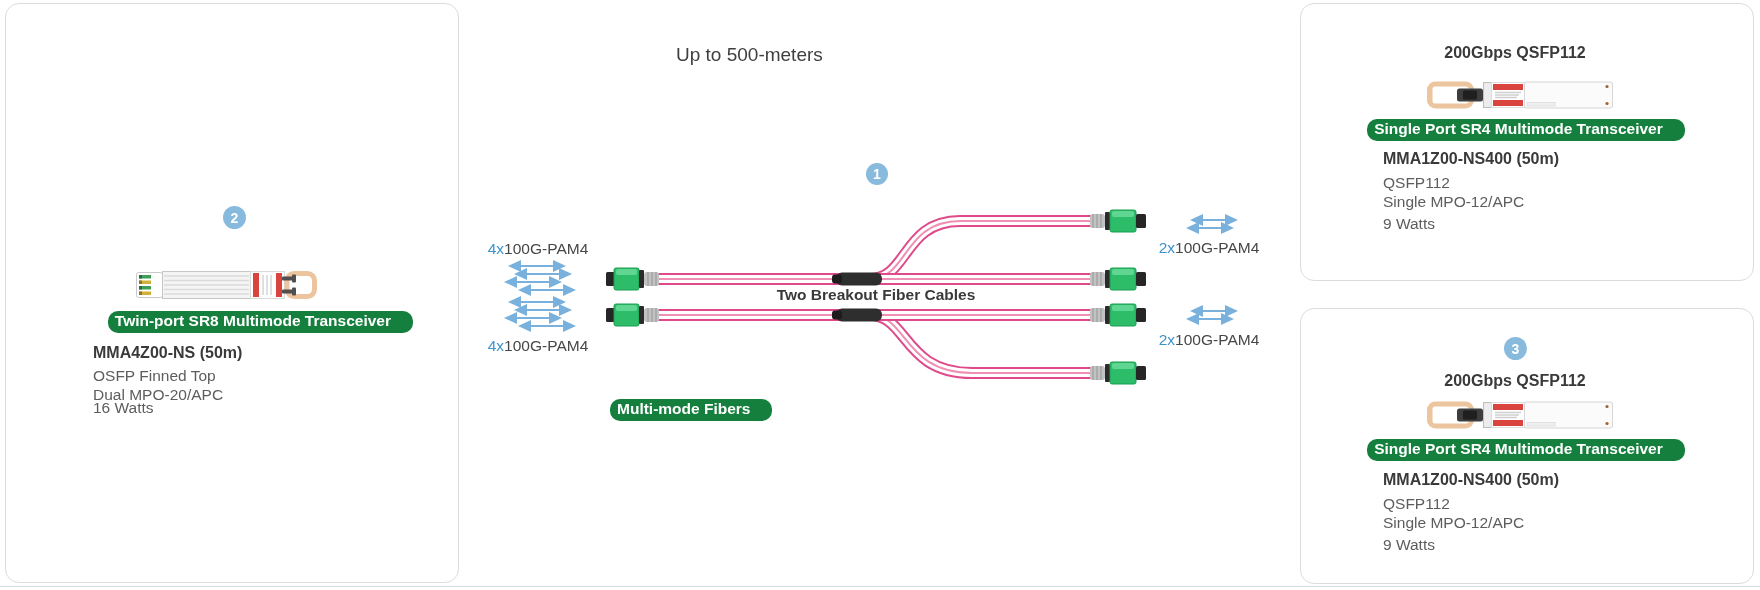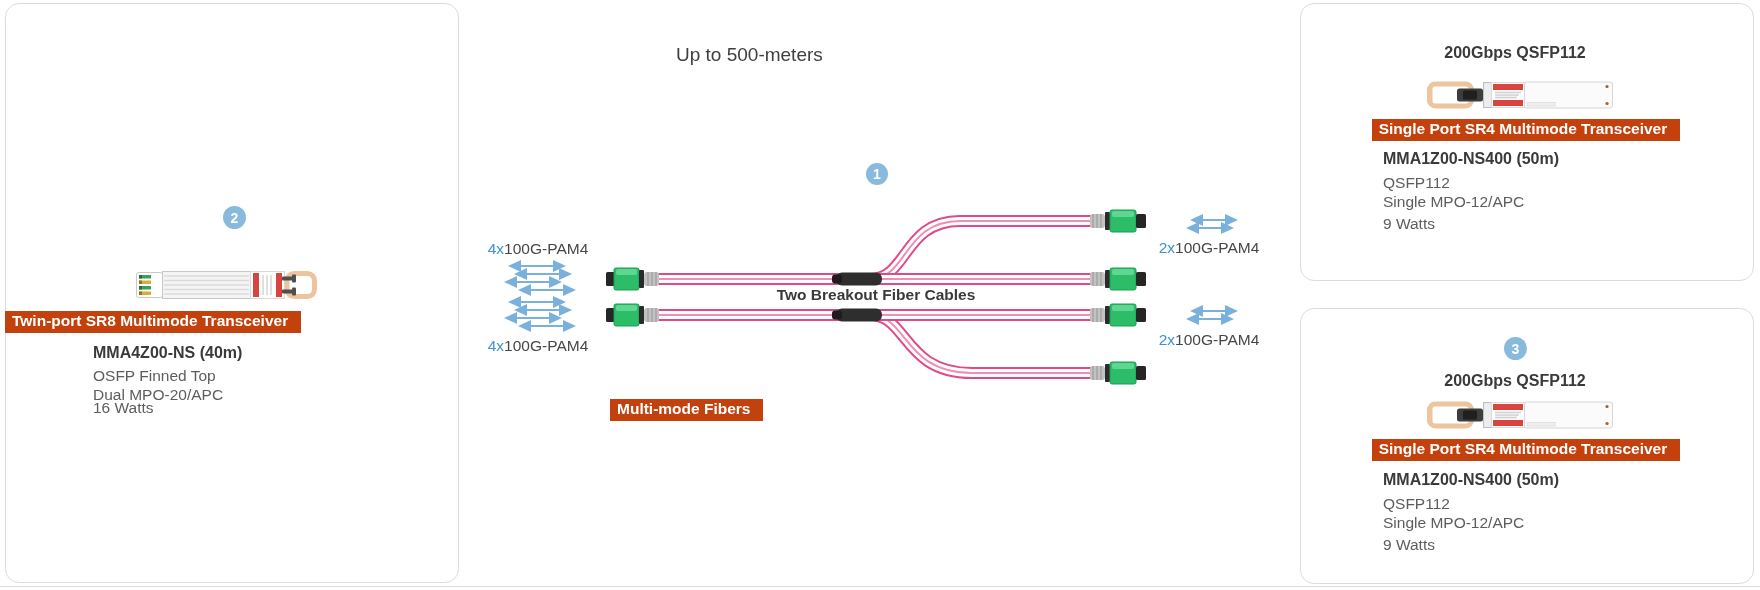--- a/index.html
+++ b/index.html
@@ -3,22 +3,22 @@
 <meta charset="utf-8">
 <style>
   html,body{margin:0;padding:0;background:#fff;}
   .stage{position:relative;width:1760px;height:590px;background:#fff;overflow:hidden;
          font-family:"Liberation Sans","DejaVu Sans",sans-serif;color:#3c3c3c;}
   .abs{position:absolute;}
   .card{position:absolute;background:#fff;border:1px solid #dcdcdc;border-radius:14px;}
   .badge{position:absolute;width:23px;height:23px;border-radius:50%;background:#88bade;
          color:#fff;font-size:14px;font-weight:600;display:flex;align-items:center;justify-content:center;}
   .card-title{font-size:16px;font-weight:700;color:#3a3a3a;text-align:center;}
-  .hl{display:inline-block;background:#c2410c;color:#fff;font-size:15.5px;font-weight:600;
-      padding:1px 13px 3px 7px;white-space:nowrap;}
+  .hl{display:inline-block;background:#15803d;color:#fff;font-size:15.5px;font-weight:600;
+      padding:1px 22px 3px 7px;white-space:nowrap;border-radius:10px;}
   .model{font-size:16px;font-weight:700;color:#3a3a3a;white-space:nowrap;}
   .spec{font-size:15.5px;color:#5d5d5d;white-space:nowrap;}
   .diagram-title{font-size:19px;color:#3f3f3f;text-align:left;}
   .cable-caption{font-size:15.5px;font-weight:600;color:#3a3a3a;text-align:center;}
   .fiber-note{font-size:15.5px;color:#5d5d5d;white-space:nowrap;}
   .lane-label{font-size:15.5px;color:#474747;text-align:center;white-space:nowrap;}
   .lane-label .px{color:#3d92cc;}
   .bottom-line{position:absolute;left:0;top:586px;width:1760px;height:1px;background:#dcdcdc;}
   svg{display:block;}
 </style>
@@ -148,24 +148,24 @@
     <rect x="140" y="2" width="6" height="24" fill="#d9453e"></rect>
     <path d="M127 4 v20 M131 4 v20 M135 4 v20" stroke="#d2d2d2" stroke-width="1.4"></path>
     <rect x="151" y="2.5" width="27.5" height="23" rx="7" fill="#fff" stroke="#ecc59e" stroke-width="5"></rect>
     <g fill="#4f4f4f">
       <rect x="146" y="5.5" width="13" height="4" rx="1"></rect>
         <rect x="146" y="18.5" width="13" height="4" rx="1"></rect>
       <rect x="156" y="3.5" width="4" height="8" rx="1"></rect>
         <rect x="156" y="16.5" width="4" height="8" rx="1"></rect>
     </g>
   </svg>
-  <div class="abs" style="left:5px;top:311px;width:524px;text-align:left;">
+  <div class="abs" style="left:5px;top:311px;width:408px;text-align:right;">
     <span class="hl">Twin-port SR8 Multimode Transceiver</span>
   </div>
-  <div class="abs model" style="left:93px;top:344px;">MMA4Z00-NS (40m)</div>
+  <div class="abs model" style="left:93px;top:344px;">MMA4Z00-NS (50m)</div>
   <div class="abs spec" style="left:93px;top:367px;">OSFP Finned Top</div>
   <div class="abs spec" style="left:93px;top:386px;">Dual MPO-20/APC</div>
   <div class="abs spec" style="left:93px;top:399px;">16 Watts</div>
 
   <div class="abs diagram-title" style="left:676px;top:44px;width:400px;">Up to 500-meters</div>
   <div class="badge" style="left:866px;top:163px;width:22px;height:22px;">1</div>
 
   <div class="abs lane-label" style="left:438px;top:240px;width:200px;">
     <span class="px">4x</span><span>100G-PAM4</span>
   </div>

